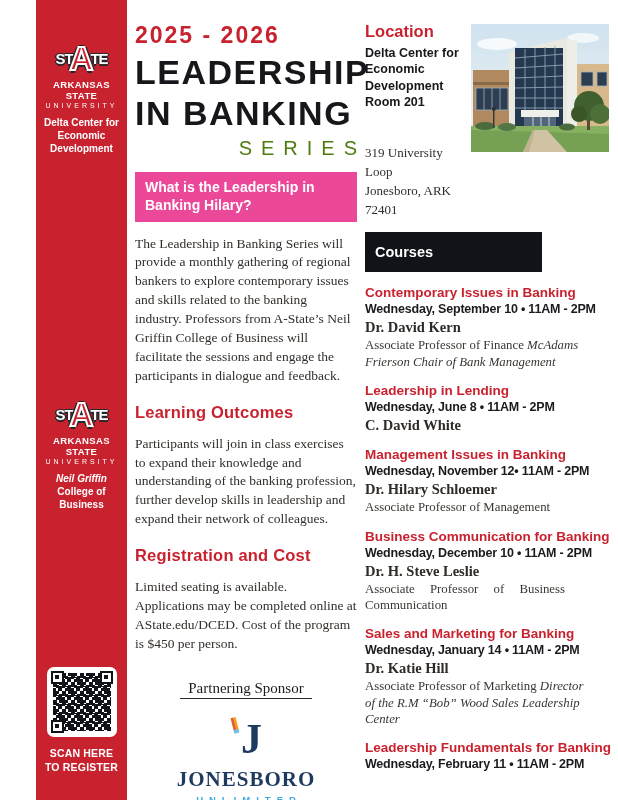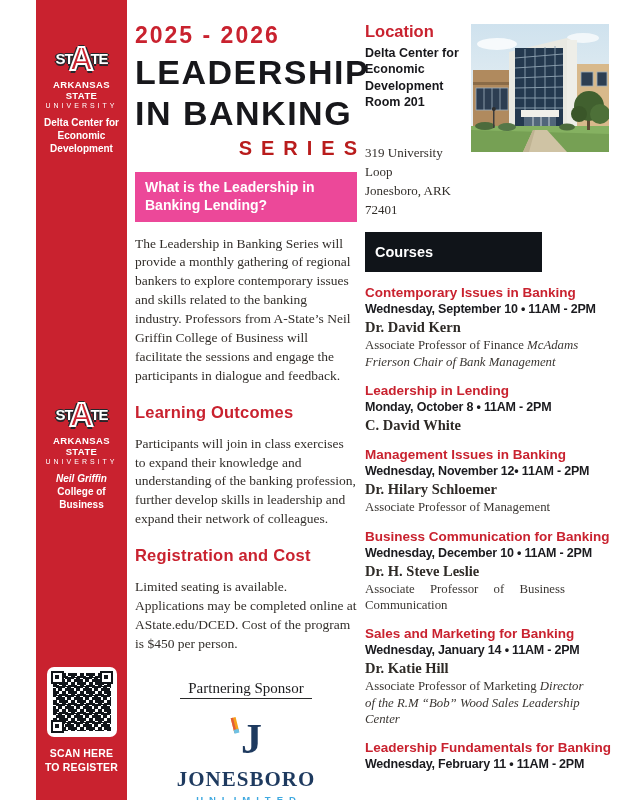--- a/index.html
+++ b/index.html
@@ -30,21 +30,21 @@
       background-size:9px 9px,6px 6px;}
   .finder{position:absolute;width:13px;height:13px;border:2.5px solid #101419;background:#fff;box-sizing:border-box;}
   .finder::after{content:"";position:absolute;left:2px;top:2px;width:4px;height:4px;background:#101419;}
   .f-tl{left:4px;top:4px;} .f-tr{right:4px;top:4px;} .f-bl{left:4px;bottom:4px;}
   .qr-label{color:#fff;font-weight:800;font-size:10.5px;line-height:1.35;margin-top:9px;letter-spacing:.2px;}
   
   .main-col{position:absolute;left:135px;top:22px;width:222px;}
   .years{color:#C9222F;font-size:23px;font-weight:800;letter-spacing:2px;}
   .big-title{color:#17171b;font-size:34px;font-weight:800;letter-spacing:1.5px;line-height:1.04;
       margin-top:6px;white-space:nowrap;}
-  .series{color:#b91c1c;font-size:20px;font-weight:700;letter-spacing:9px;margin-right:-9px;
+  .series{color:#4d7c0f;font-size:20px;font-weight:400;letter-spacing:9px;margin-right:-9px;
       text-align:right;margin-top:5px;}
   .section-box{background:#ec4899;color:#fff;font-weight:800;font-size:14px;line-height:1.28;
       padding:7px 10px;margin-top:12px;}
   .body-text{font-family:"Liberation Serif",serif;color:#322e2a;font-size:13.5px;line-height:1.4;
       margin-top:13px;}
   .red-heading{color:#C9222F;font-size:16.5px;font-weight:800;margin-top:17px;letter-spacing:.2px;}
   .sponsor-label{font-family:"Liberation Serif",serif;color:#1d1d1f;font-size:15px;text-align:center;
       margin-top:26px;}
   .sponsor-label span{border-bottom:1.5px solid #2a2a2a;padding:0 8px 2px;}
   .ju-logo{text-align:center;margin-top:16px;}
@@ -114,21 +114,21 @@
   </div>
 
   <div class="main-col">
     <div class="years">2025 - 2026</div>
     <div class="big-title">LEADERSHIP</div>
     <div class="big-title">IN BANKING</div>
     <div class="series">SERIES</div>
 
     <div class="section-box">
       <div>What is the Leadership in</div>
-      <div>Banking Lending?</div>
+      <div>Banking Hilary?</div>
     </div>
     <div class="body-text">The Leadership in Banking Series will provide a monthly gathering of regional bankers to explore contemporary issues and skills related to the banking industry. Professors from A-State’s Neil Griffin College of Business will facilitate the sessions and engage the participants in dialogue and feedback.</div>
 
     <div class="red-heading">Learning Outcomes</div>
     <div class="body-text">Participants will join in class exercises to expand their knowledge and understanding of the banking profession, further develop skills in leadership and expand their network of colleagues.</div>
 
     <div class="red-heading">Registration and Cost</div>
     <div class="body-text">Limited seating is available. Applications may be completed online at AState.edu/DCED. Cost of the program is $450 per person.</div>
 
     <div class="sponsor-label"><span>Partnering Sponsor</span></div>
@@ -229,21 +229,21 @@
 
     <div class="course">
       <div class="course-title">Contemporary Issues in Banking</div>
       <div class="course-date">Wednesday, September 10 • 11AM - 2PM</div>
       <div class="course-name">Dr. David Kern</div>
       <div class="course-role"><span>Associate Professor of Finance </span><em>McAdams Frierson Chair of Bank Management</em></div>
     </div>
 
     <div class="course">
       <div class="course-title">Leadership in Lending</div>
-      <div class="course-date">Monday, October 8 • 11AM - 2PM</div>
+      <div class="course-date">Wednesday, June 8 • 11AM - 2PM</div>
       <div class="course-name">C. David White</div>
     </div>
 
     <div class="course">
       <div class="course-title">Management Issues in Banking</div>
       <div class="course-date">Wednesday, November 12• 11AM - 2PM</div>
       <div class="course-name">Dr. Hilary Schloemer</div>
       <div class="course-role"><span>Associate Professor of Management</span><em></em></div>
     </div>
 

